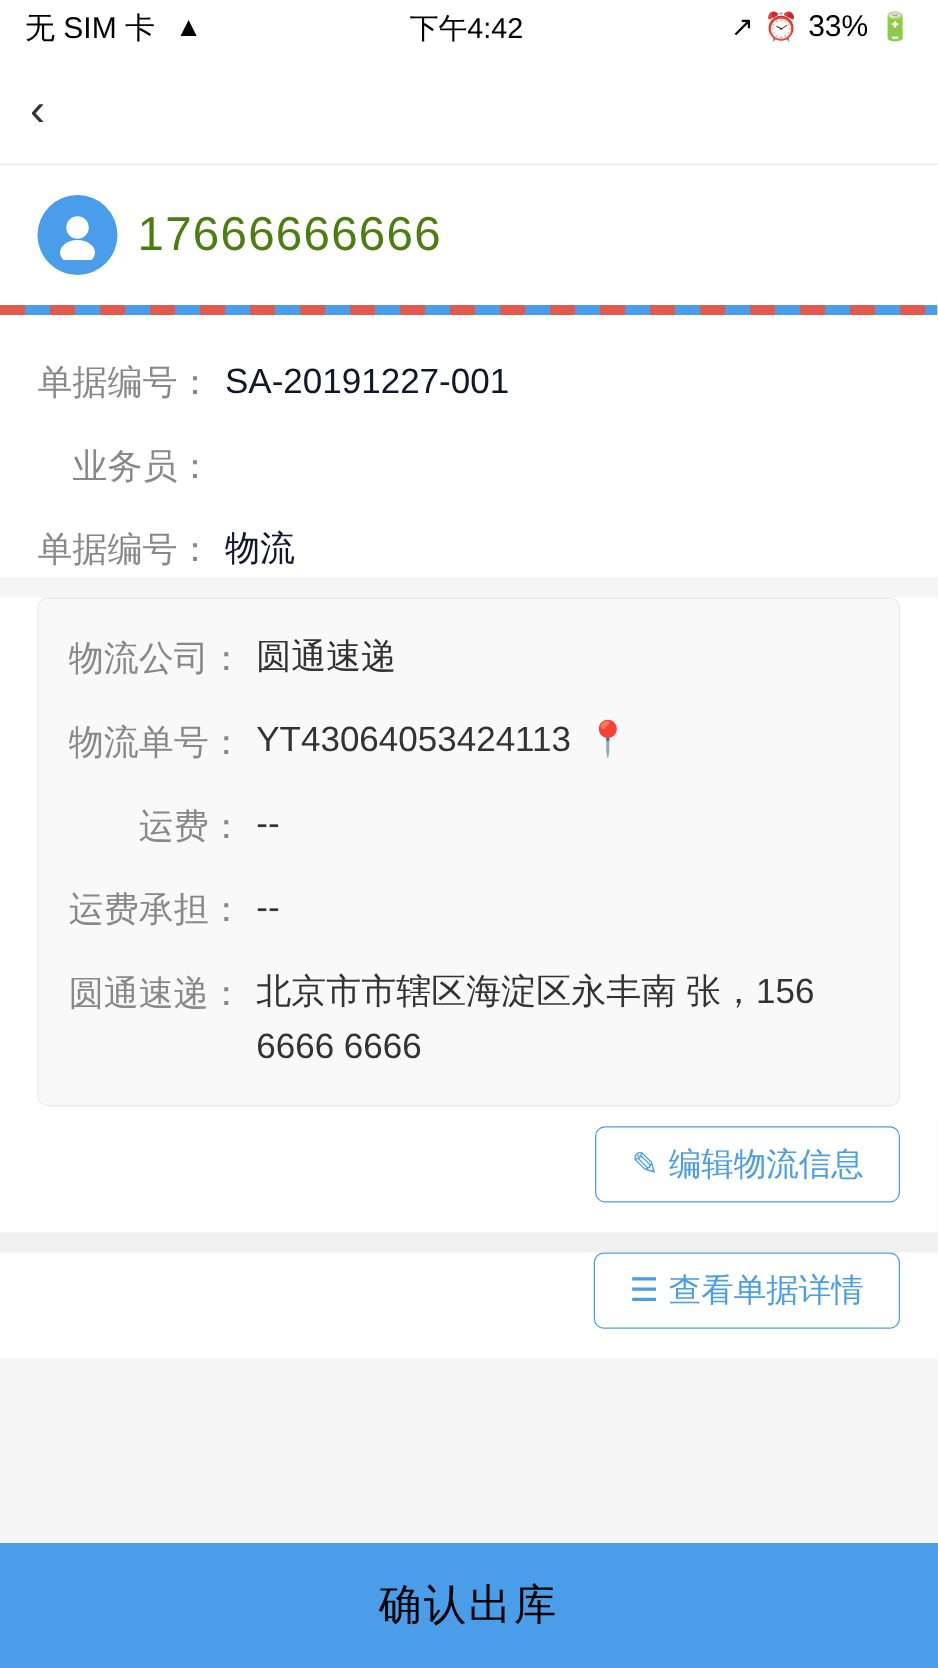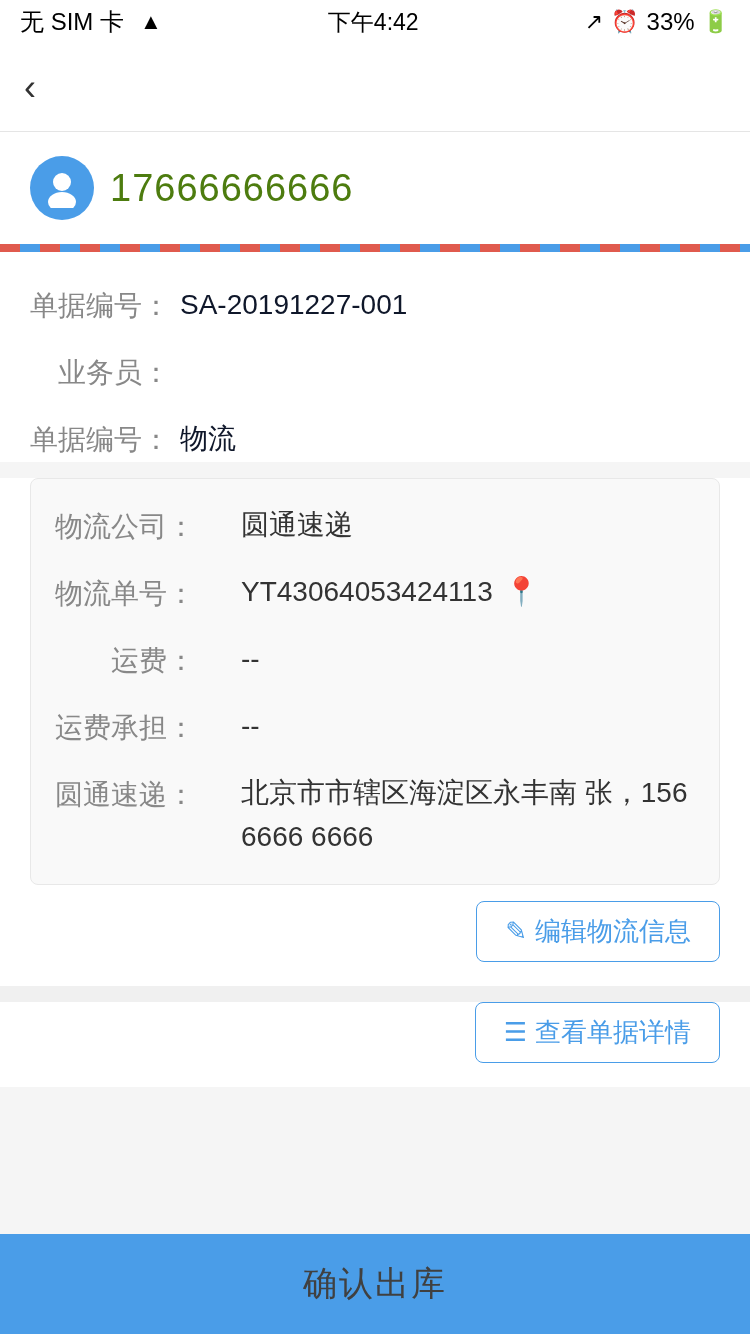--- a/index.html
+++ b/index.html
@@ -116,21 +116,20 @@
       border: 1px solid #e8e8e8;
       border-radius: 8px;
       padding: 24px 24px;
       margin: 16px 30px 16px 30px;
     }
     .logistics-row {
       display: flex;
       align-items: flex-start;
       margin-bottom: 20px;
       line-height: 1.6;
-      gap: 36px;
     }
     .logistics-row:last-child { margin-bottom: 0; }
     .logistics-label {
       color: #888;
       font-size: 28px;
       min-width: 140px;
       text-align: right;
       flex-shrink: 0;
       padding-top: 2px;
     }
@@ -198,21 +197,21 @@
       left: 0;
       width: 750px;
       background: #4a9de8;
       padding: 0;
     }
     .confirm-btn {
       width: 100%;
       height: 100px;
       background: #4a9de8;
       border: none;
-      color: #404040;
+      color: #000000;
       font-size: 34px;
       font-weight: 500;
       letter-spacing: 2px;
       cursor: pointer;
       display: flex;
       align-items: center;
       justify-content: center;
     }
 
     .main-content {

